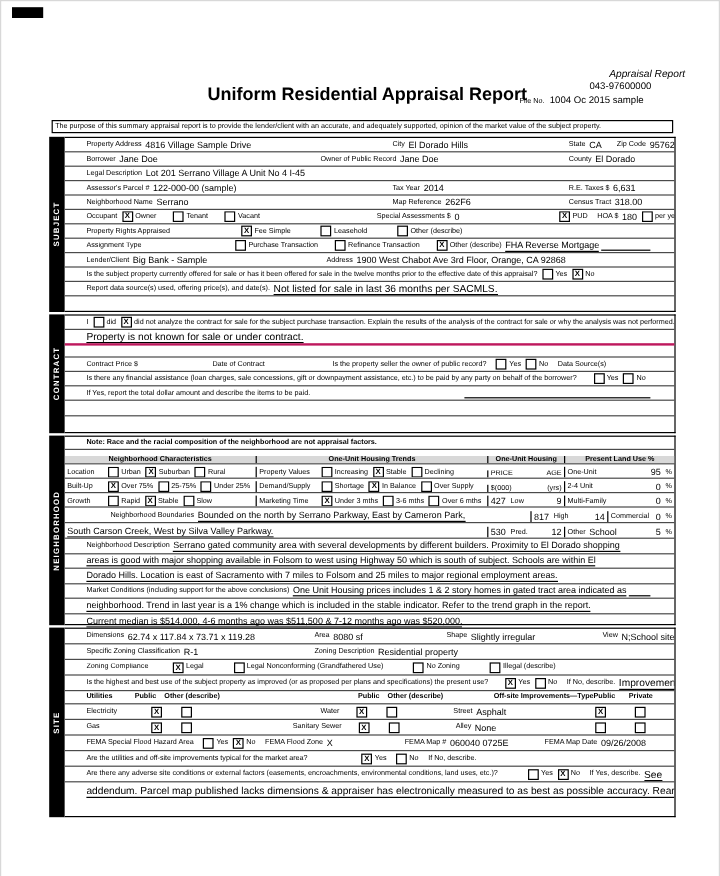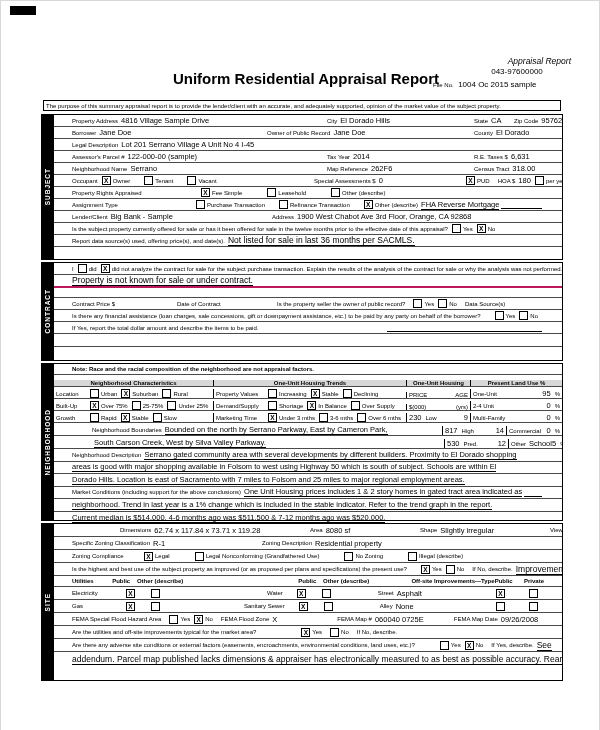--- a/index.html
+++ b/index.html
@@ -344,21 +344,21 @@
       <span class="cell c2">
           <span class="lbl" style="width:48px;">Marketing Time</span>
         <span class="cb">X</span>
           <span class="lbl">Under 3 mths</span>
         <span class="cb ml4"></span>
           <span class="lbl">3-6 mths</span>
         <span class="cb ml4"></span>
           <span class="lbl">Over 6 mths</span>
         </span>
       <span class="cell c3">
-          <span class="num">230</span>
+          <span class="num">427</span>
           <span class="lbl ml4">Low</span>
           <span class="sp"></span>
           <span class="num">9</span>
         </span>
       <span class="cell c4">
           <span class="pct-row">
             <span class="lbl">Multi-Family</span>
             <span class="sp"></span>
             <span class="num">0</span>
             <span class="lbl ml4">%</span>
@@ -378,21 +378,21 @@
         </span>
       <span class="cell c4">
           <span class="pct-row">
             <span class="lbl">Commercial</span>
             <span class="sp"></span>
             <span class="num">0</span>
             <span class="lbl ml4">%</span>
           </span>
         </span>
     </div>
-    <div class="trow" style="height:12px;padding-left:38px;">
+    <div class="trow" style="height:12px;">
       <span class="cell cwide">
           <span class="val u" style="margin-left:0;">South Carson Creek, West by Silva Valley Parkway.</span>
         </span>
       <span class="cell c3">
           <span class="num">530</span>
           <span class="lbl ml4">Pred.</span>
           <span class="sp"></span>
           <span class="num">12</span>
         </span>
       <span class="cell c4">
@@ -423,21 +423,21 @@
     <div class="row" style="height:12.5px;">
       <span class="val u" style="margin-left:0;">neighborhood. Trend in last year is a 1% change which is included in the stable indicator.  Refer to the trend graph in the report.</span>
     </div>
     <div class="row" style="height:12.5px;">
       <span class="val u" style="margin-left:0;">Current median is $514,000, 4-6 months ago was $511,500 &amp; 7-12 months ago was $520,000.</span>
     </div>
   </div>
 
   <div class="section" style="top:522px;height:158px;">
     <div class="row tall">
-      <span class="grp" style="width:190px;margin-left:48px;">
+      <span class="grp" style="width:190px;">
           <span class="lbl">Dimensions</span>
           <span class="val">62.74 x 117.84 x 73.71 x 119.28</span>
         </span>
       <span class="grp" style="width:110px;">
           <span class="lbl">Area</span>
           <span class="val">8080 sf</span>
         </span>
       <span class="grp" style="width:130px;">
           <span class="lbl">Shape</span>
           <span class="val">Slightly irregular</span>

